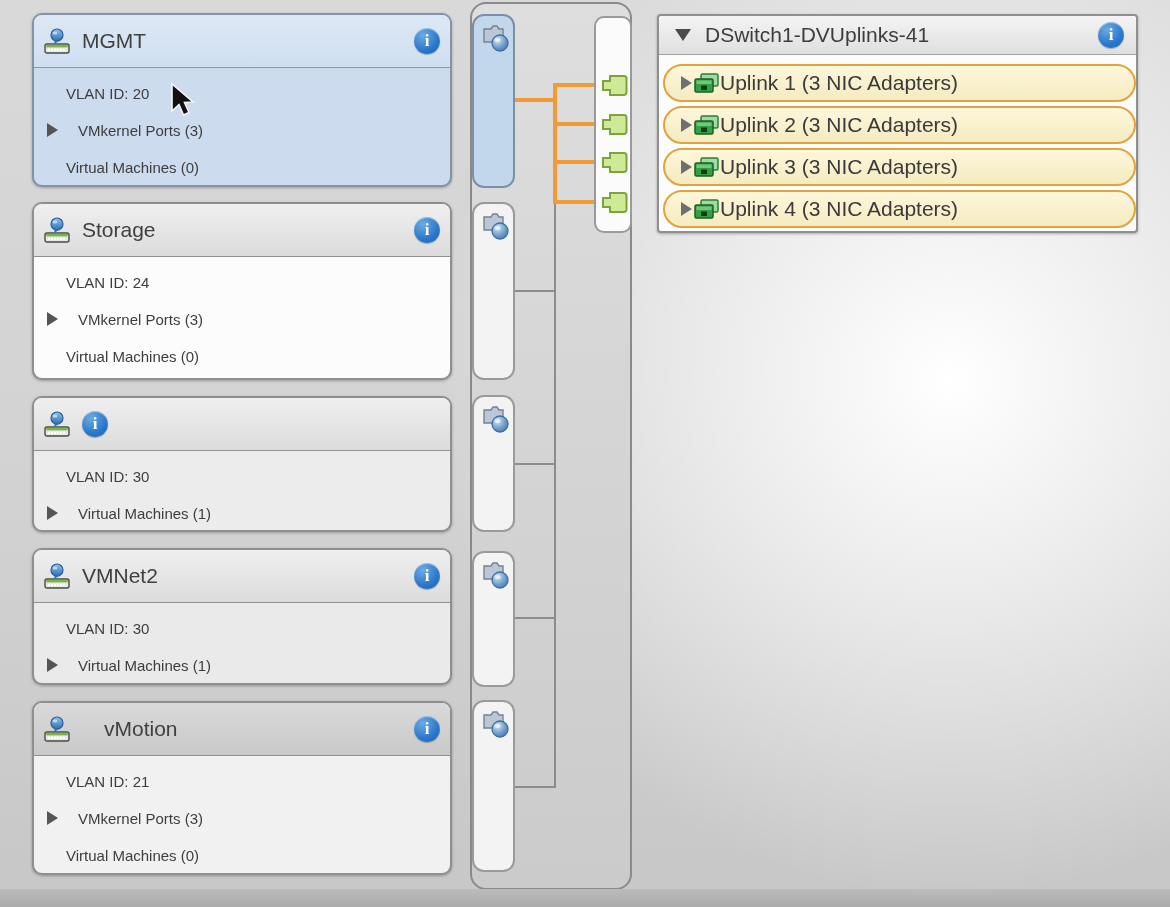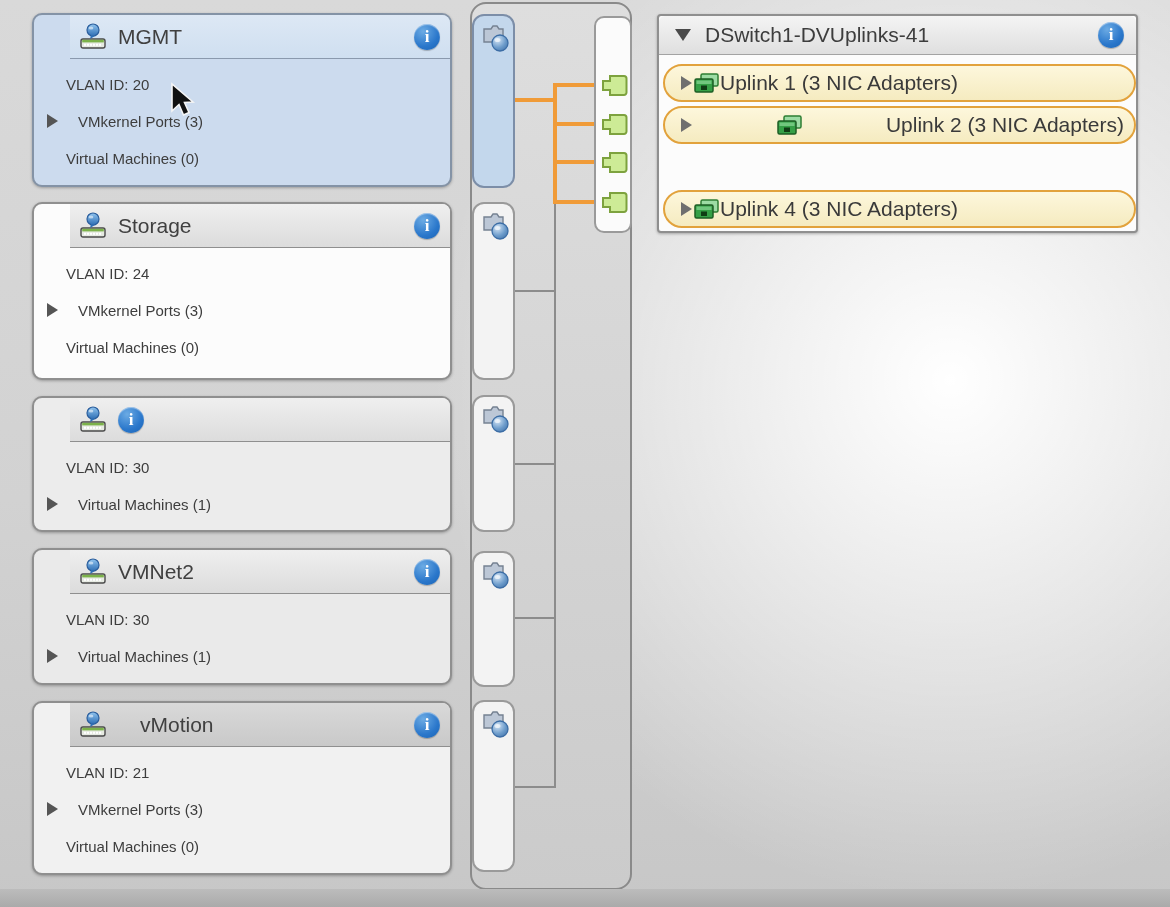--- a/index.html
+++ b/index.html
@@ -16,23 +16,23 @@
 
   
   .pg-box { position:absolute; left:32px; width:420px; border:2px solid #8f8f8f;
     border-radius:10px; overflow:hidden; box-shadow:0 1px 3px rgba(0,0,0,.28); }
   .pg-mgmt   { top:13px;  height:174px; background:#ccdbee; border-color:#8493a6; }
   .pg-storage{ top:202px; height:178px; background:#fcfcfc; }
   .pg-vmnet1 { top:396px; height:136px; background:#ececec; }
   .pg-vmnet2 { top:548px; height:137px; background:#eaeaea; }
   .pg-vmotion{ top:701px; height:174px; background:#f1f1f1; }
 
-  .pg-header { height:44px; display:flex; align-items:center; gap:10px;
+  .pg-header { height:53px; display:flex; align-items:center; gap:10px;
     padding:0 10px 0 10px; border-bottom:1px solid #8f8f8f;
-    background:linear-gradient(#efefef,#dcdcdc);margin-left:36px; }
+    background:linear-gradient(#efefef,#dcdcdc); }
   .pg-mgmt .pg-header { background:linear-gradient(#dde8f5,#cfdff0); border-bottom-color:#8a99ad; }
   .pg-vmotion .pg-header { background:linear-gradient(#d9d9d9,#c9c9c9);gap:32px; }
   .pg-title { flex:1; font-size:21px; color:#404040; }
 
   .info-badge { width:26px; height:26px; border-radius:50%; flex:0 0 26px;
     background:radial-gradient(circle at 35% 28%, #6cabe4 0%, #2a77cb 60%, #1b63b4 100%);
     color:#fff; font:bold 17px "Liberation Serif", serif;
     display:flex; align-items:center; justify-content:center;
     box-shadow: inset 0 1px 1px rgba(255,255,255,.5), 0 1px 1px rgba(0,0,0,.25); }
 
@@ -86,21 +86,21 @@
     background:linear-gradient(#f4f4f4,#dfdfdf); border-radius:6px 6px 0 0; }
   .tri-down { width:0; height:0; border-top:12px solid #4a4a4a;
     border-left:8px solid transparent; border-right:8px solid transparent; }
   .up-title { flex:1; font-size:21px; color:#3d3d3d; }
 
   .uplink-pill { position:absolute; left:4px; width:473px; height:38px;
     border:2px solid #e2a23c; border-radius:19px;
     background:linear-gradient(#fdf7dc,#f5ebc0);
     display:flex; align-items:center; padding:0 10px 0 16px;
     font-size:21px; color:#3a3a3a; }
-  .pill-1 { top:48px; } .pill-2 { top:90px;justify-content:space-between; } .pill-3 { top:132px; } .pill-4 { top:174px; }
+  .pill-1 { top:48px; } .pill-2 { top:90px; } .pill-3 { top:132px; } .pill-4 { top:174px; }
   .uplink-pill .tri-right { border-left-color:#6f6f6f; margin-right:2px; }
 
   .cursor { position:absolute; left:168px; top:82px; }
 </style>
 </head>
 <body>
 
 <svg width="0" height="0" style="position:absolute">
   <defs>
     <linearGradient id="gb" x1="0" y1="0" x2="0" y2="1">
@@ -341,20 +341,30 @@
       <span class="tri-right"></span>
       <svg width="26" height="21" viewBox="0 0 26 21">
         <rect x="7" y="1" width="17" height="12" rx="1.5" fill="#9ddca4" stroke="#2e7d33" stroke-width="1.5"></rect>
         <rect x="1" y="6" width="18" height="13" rx="1.5" fill="#35a046" stroke="#1d5e24" stroke-width="1.5"></rect>
         <rect x="2.5" y="7.5" width="15" height="3.5" fill="#71c77e"></rect>
         <rect x="7" y="12.5" width="6" height="4.5" fill="#0f3d14"></rect>
       </svg>
       <span>Uplink 2 (3 NIC Adapters)</span>
     </div>
 
+    <div class="uplink-pill pill-3">
+      <span class="tri-right"></span>
+      <svg width="26" height="21" viewBox="0 0 26 21">
+        <rect x="7" y="1" width="17" height="12" rx="1.5" fill="#9ddca4" stroke="#2e7d33" stroke-width="1.5"></rect>
+        <rect x="1" y="6" width="18" height="13" rx="1.5" fill="#35a046" stroke="#1d5e24" stroke-width="1.5"></rect>
+        <rect x="2.5" y="7.5" width="15" height="3.5" fill="#71c77e"></rect>
+        <rect x="7" y="12.5" width="6" height="4.5" fill="#0f3d14"></rect>
+      </svg>
+      <span>Uplink 3 (3 NIC Adapters)</span>
+    </div>
 
     <div class="uplink-pill pill-4">
       <span class="tri-right"></span>
       <svg width="26" height="21" viewBox="0 0 26 21">
         <rect x="7" y="1" width="17" height="12" rx="1.5" fill="#9ddca4" stroke="#2e7d33" stroke-width="1.5"></rect>
         <rect x="1" y="6" width="18" height="13" rx="1.5" fill="#35a046" stroke="#1d5e24" stroke-width="1.5"></rect>
         <rect x="2.5" y="7.5" width="15" height="3.5" fill="#71c77e"></rect>
         <rect x="7" y="12.5" width="6" height="4.5" fill="#0f3d14"></rect>
       </svg>
       <span>Uplink 4 (3 NIC Adapters)</span>

